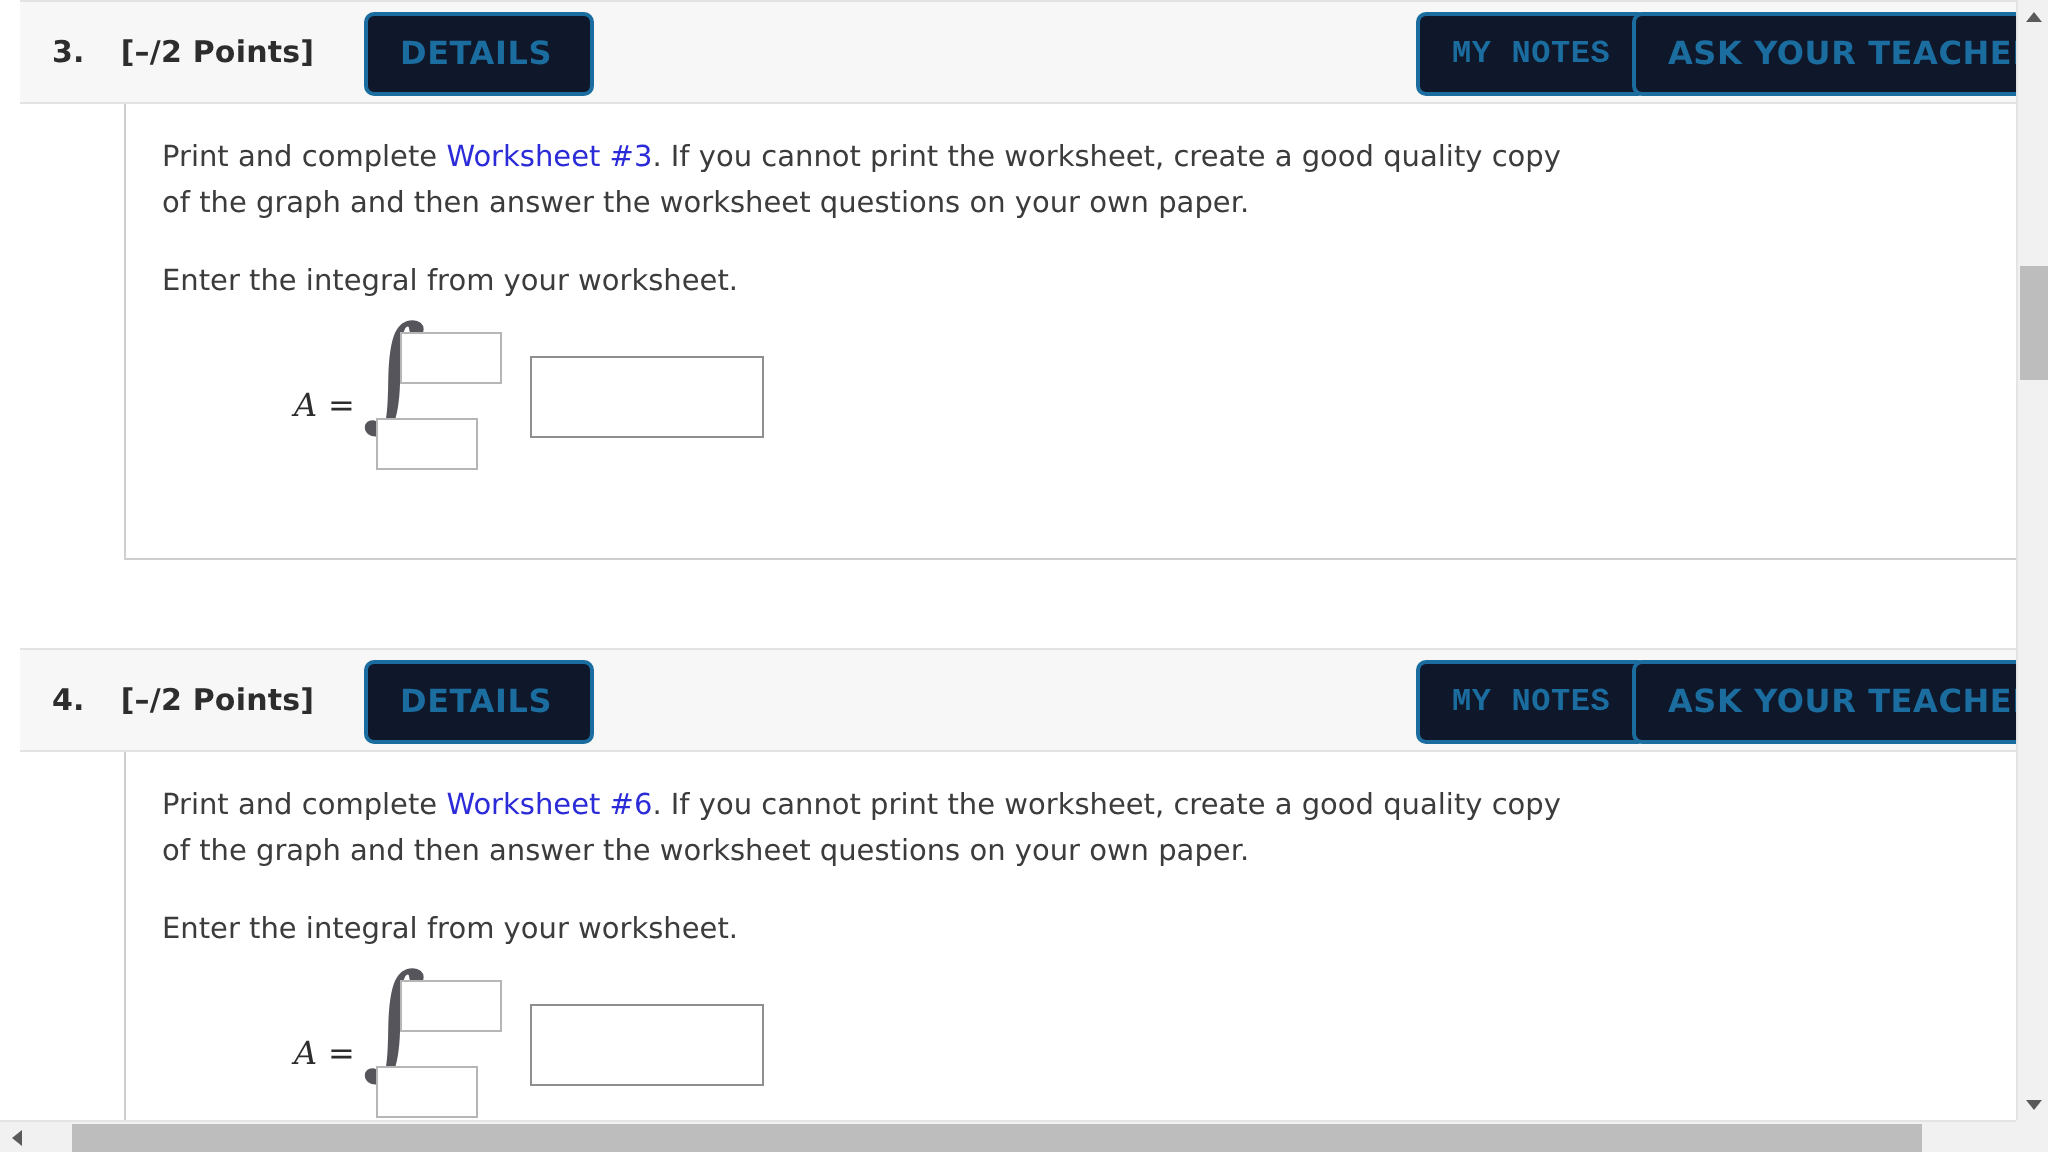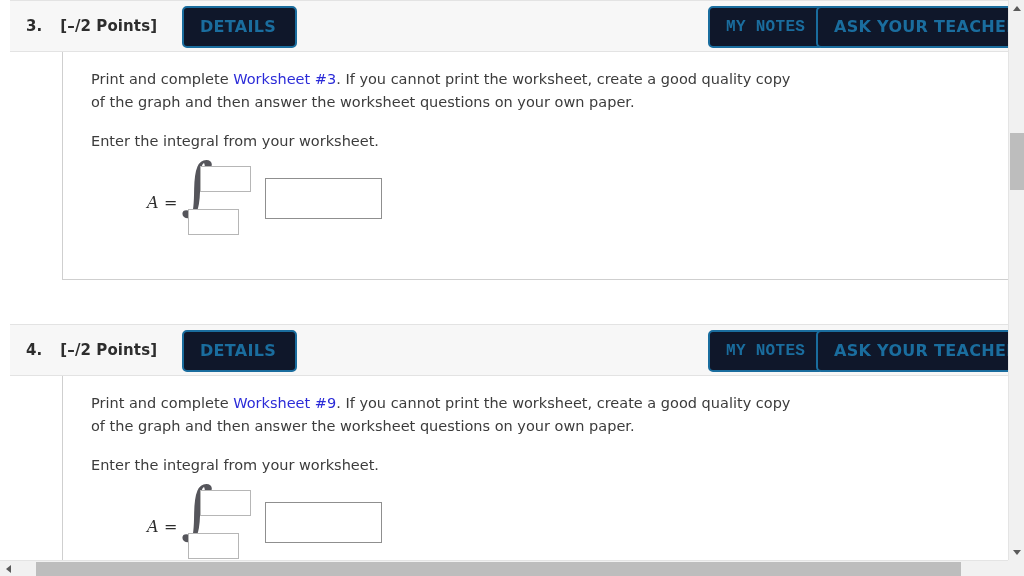--- a/index.html
+++ b/index.html
@@ -98,21 +98,20 @@
     border-bottom: 1px solid #cfcfcf;
     padding: 16px 0 34px 18px;
     background: #ffffff;
     min-height: 197px;
   }
   .para {
     font-size: 14.5px;
     line-height: 23px;
     color: #3c3c3c;
     max-width: 700px;
-    margin-left: 10px;
   }
   .para a, .link {
     color: #2b2bd8;
     text-decoration: none;
   }
   .para-spacer { height: 16px; }
   
   .integral-row {
     position: relative;
     height: 82px;
@@ -288,21 +287,21 @@
 
     <div class="question-card" style="top:324px;">
       <div class="q-header">
         <span class="q-number">4.</span>
         <span class="q-points">[–/2 Points]</span>
         <button class="btn btn-details">DETAILS</button>
         <button class="btn btn-notes">MY NOTES</button>
         <button class="btn btn-teacher">ASK YOUR TEACHER</button>
       </div>
       <div class="q-body">
-        <div class="para"><span>Print and complete </span><a class="link" href="#">Worksheet #9</a><span>. If you cannot print the worksheet, create a good quality copy of the graph and then answer the worksheet questions on your own paper.</span></div>
+        <div class="para"><span>Print and complete </span><a class="link" href="#">Worksheet #6</a><span>. If you cannot print the worksheet, create a good quality copy of the graph and then answer the worksheet questions on your own paper.</span></div>
         <div class="para-spacer"></div>
         <div class="para">Enter the integral from your worksheet.</div>
         <div class="integral-row">
           <span class="eq-label">A</span>
           <span class="eq-equals">=</span>
           <span class="int-sign">∫</span>
           <input class="ans-box ans-upper" type="text" value="" style="">
           <input class="ans-box ans-lower" type="text" value="" style="">
           <input class="ans-box ans-integrand" type="text" value="" style="">
         </div>

